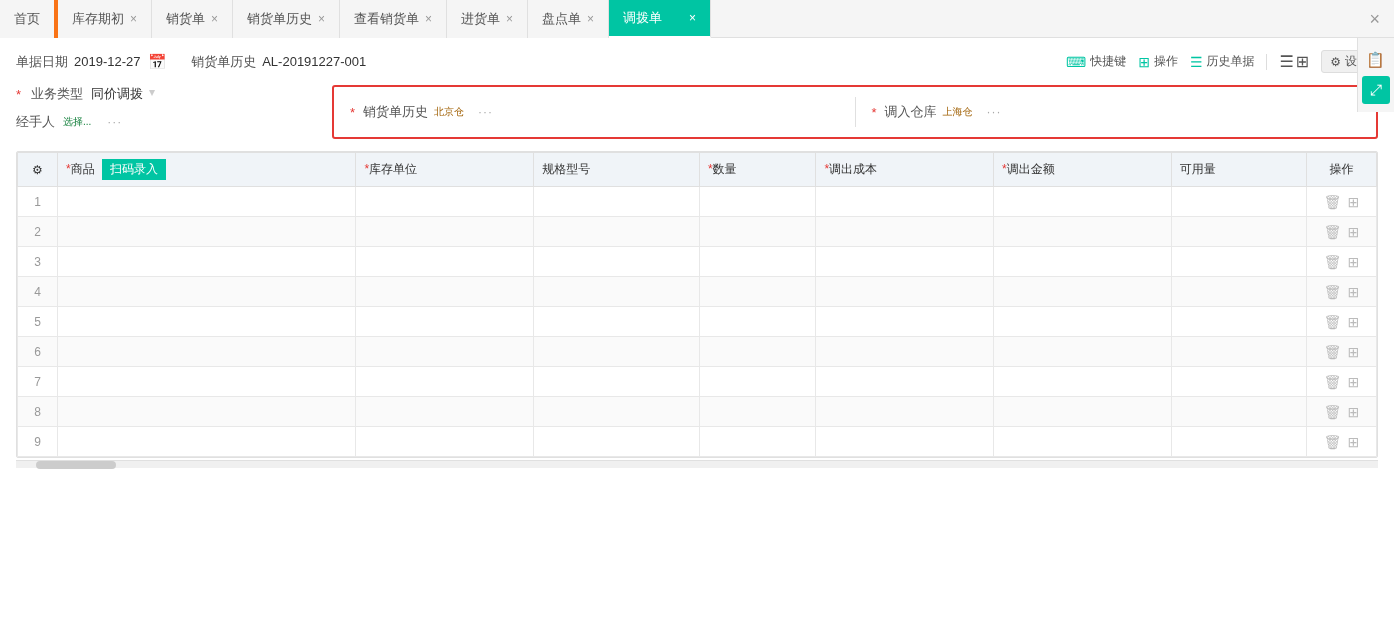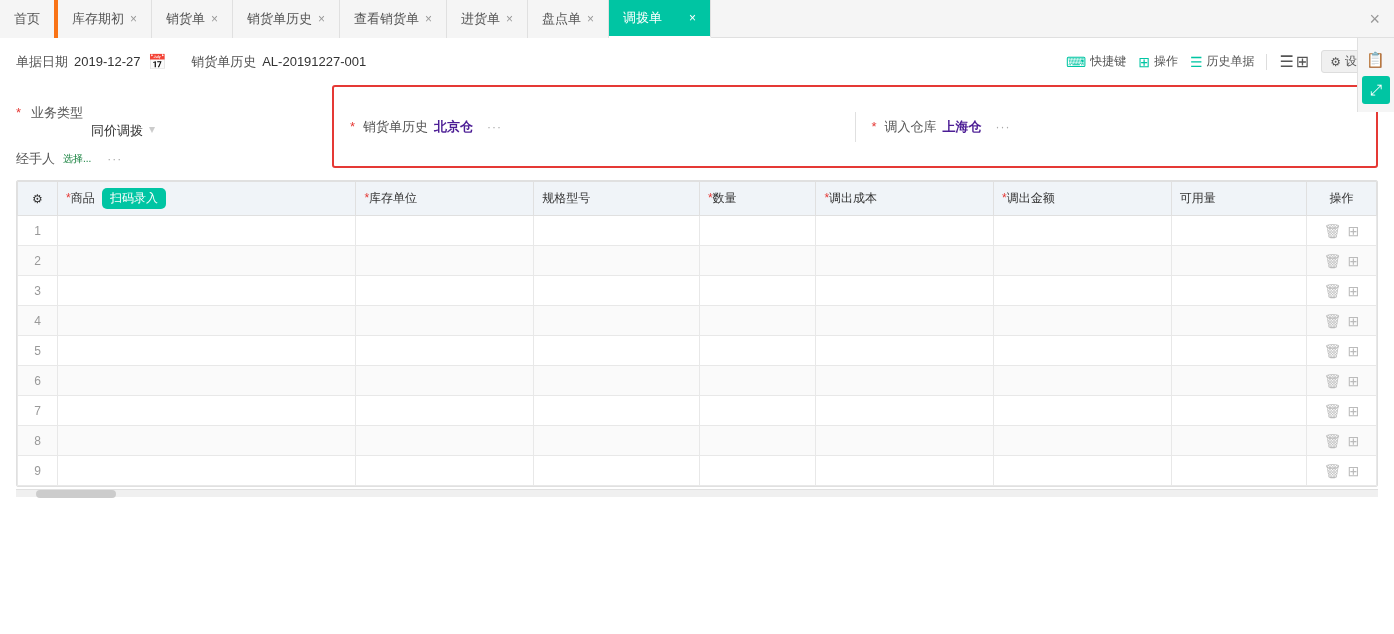--- a/index.html
+++ b/index.html
@@ -173,42 +173,40 @@
       width: 1px;
       height: 30px;
       background: #e0e0e0;
       margin: 0 16px;
     }
     .required-star {
       color: #e53935;
       margin-right: 2px;
     }
     .field-input-val {
-      color: #4c1d95;
-      font-size: 13px;
-      font-weight: bold;
+      color: #a16207;
+      font-size: 10px;
     }
     .more-btn {
       color: #aaa;
       cursor: pointer;
       font-size: 12px;
       letter-spacing: 1px;
       margin-left: 8px;
     }
 
     .form-row {
       display: flex;
       align-items: center;
       gap: 8px;
     }
     .select-field {
       display: flex;
       align-items: flex-start;
       gap: 6px;
-      margin-top: 37px;
     }
     .select-value {
       color: #333;
       font-size: 13px;
     }
     .dropdown-arrow {
       color: #ccc;
       font-size: 12px;
       cursor: pointer;
     }
@@ -243,21 +241,21 @@
       color: #e53935;
     }
     .th-gear {
       text-align: center;
       width: 40px;
     }
     .scan-btn {
       background: #00c5a3;
       color: #fff;
       border: none;
-      border-radius: 5px;
+      border-radius: 0;
       padding: 2px 8px;
       font-size: 12px;
       cursor: pointer;
       margin-left: 4px;
     }
     tbody tr {
       background: #fff;
     }
     tbody tr:nth-child(even) {
       background: #fafafa;

